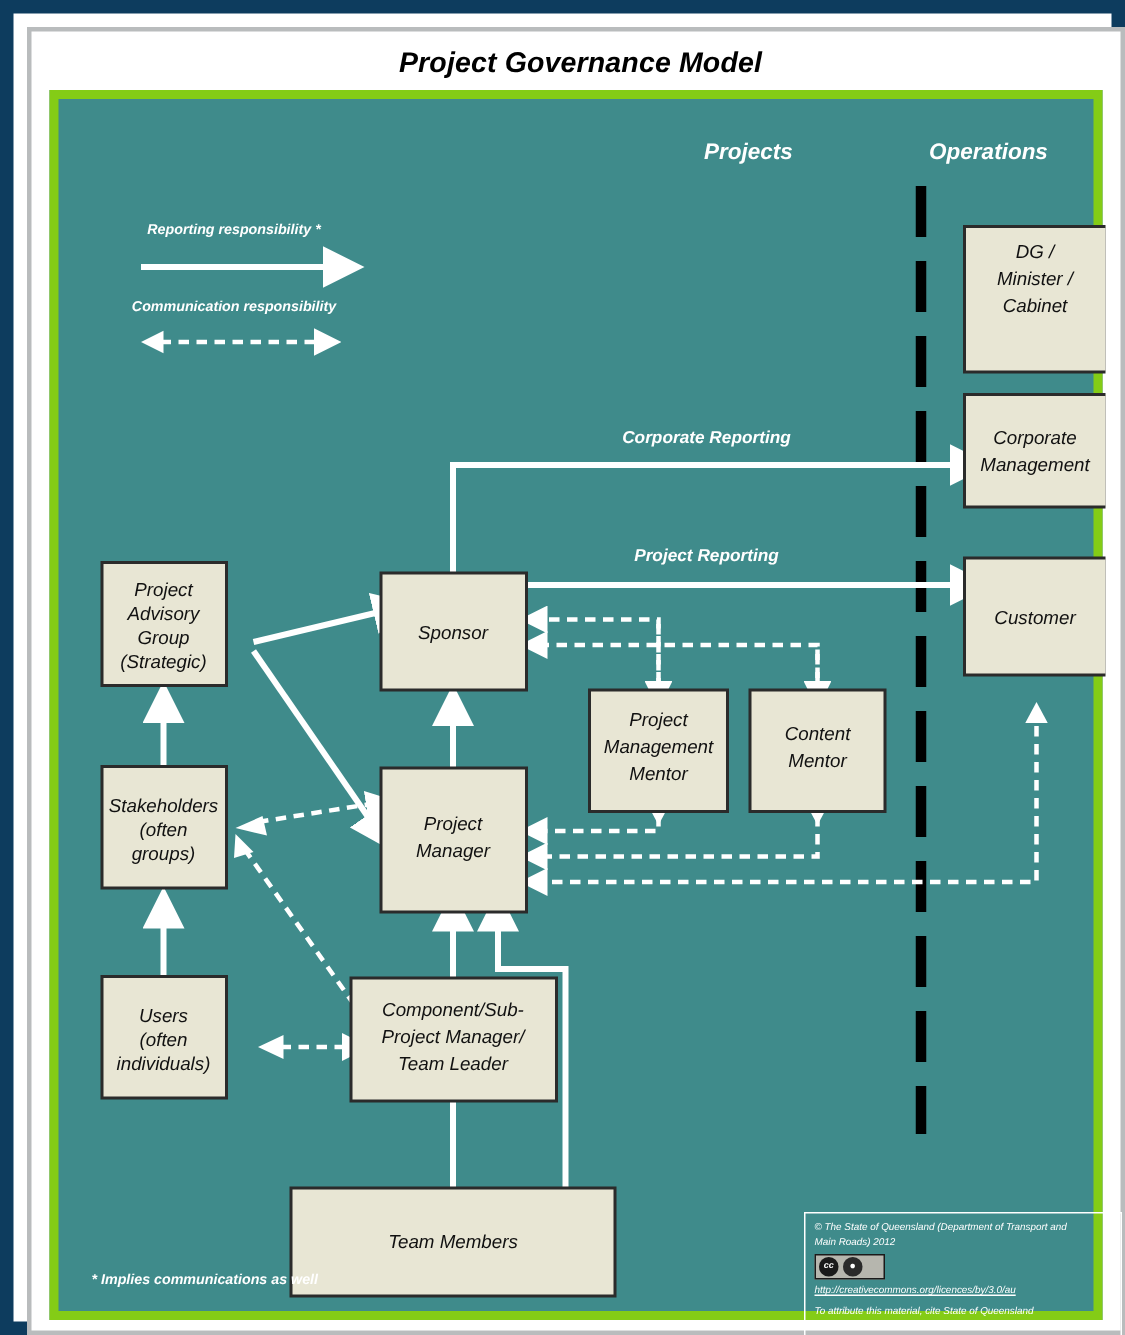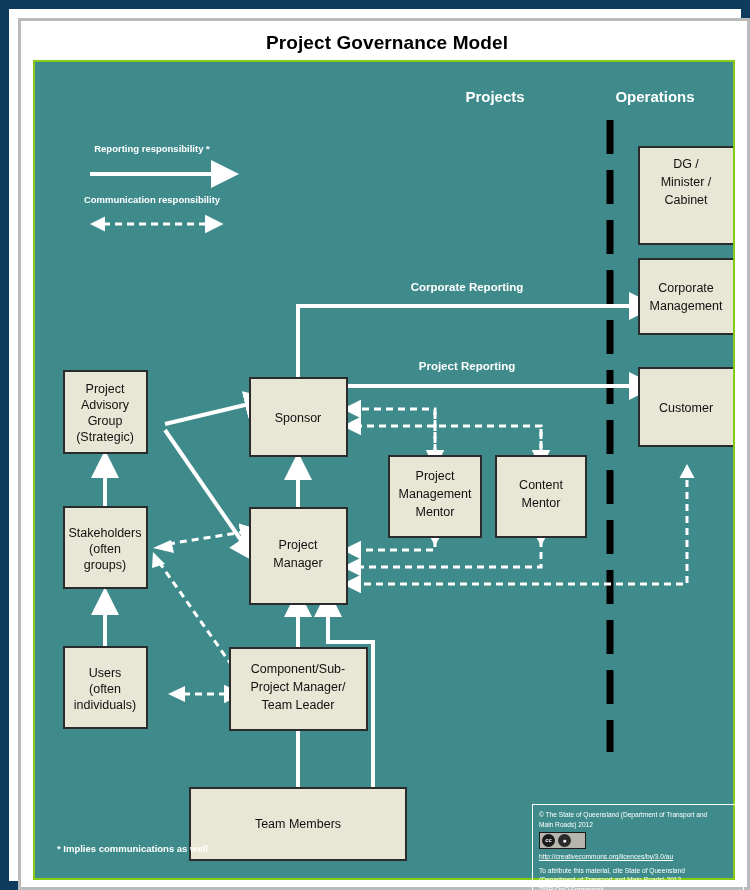--- a/index.html
+++ b/index.html
@@ -14,31 +14,32 @@
     box-sizing:border-box;
     border:9px solid #0d3c5e;
     background:#ffffff;
   }
   #inner{
     position:absolute;left:9px;top:9px;
     width:732px;height:872px;
     background:#ffffff;
     box-sizing:border-box;
     border:3px solid #b9bcbd;
+    font-style:italic;
   }
   #title{
     position:absolute;left:0;top:11px;width:732px;
     text-align:center;
     font-size:19px;font-weight:bold;color:#000;
     letter-spacing:0.1px;
   }
   #canvaswrap{
     position:absolute;left:12px;top:39px;
     width:702px;height:820px;
-    border:2px solid #84cc16;
+    border:6px solid #84cc16;
     box-sizing:border-box;
     background:#3f8b8b;
   }
   svg{display:block;}
   .boxrect{fill:#e8e6d4;stroke:#2b2b2b;stroke-width:2;}
   .boxtxt{font-family:"Liberation Sans",sans-serif;font-size:12.5px;fill:#111;text-anchor:middle;}
   .hdr{font-family:"Liberation Sans",sans-serif;font-size:15px;font-weight:bold;fill:#ffffff;text-anchor:middle;}
   .lbl{font-family:"Liberation Sans",sans-serif;font-size:11.5px;font-weight:bold;fill:#ffffff;text-anchor:middle;}
   .leglbl{font-family:"Liberation Sans",sans-serif;font-size:9.5px;font-weight:bold;fill:#ffffff;text-anchor:middle;}
   .footnote{font-family:"Liberation Sans",sans-serif;font-size:9.5px;font-weight:bold;fill:#ffffff;}

